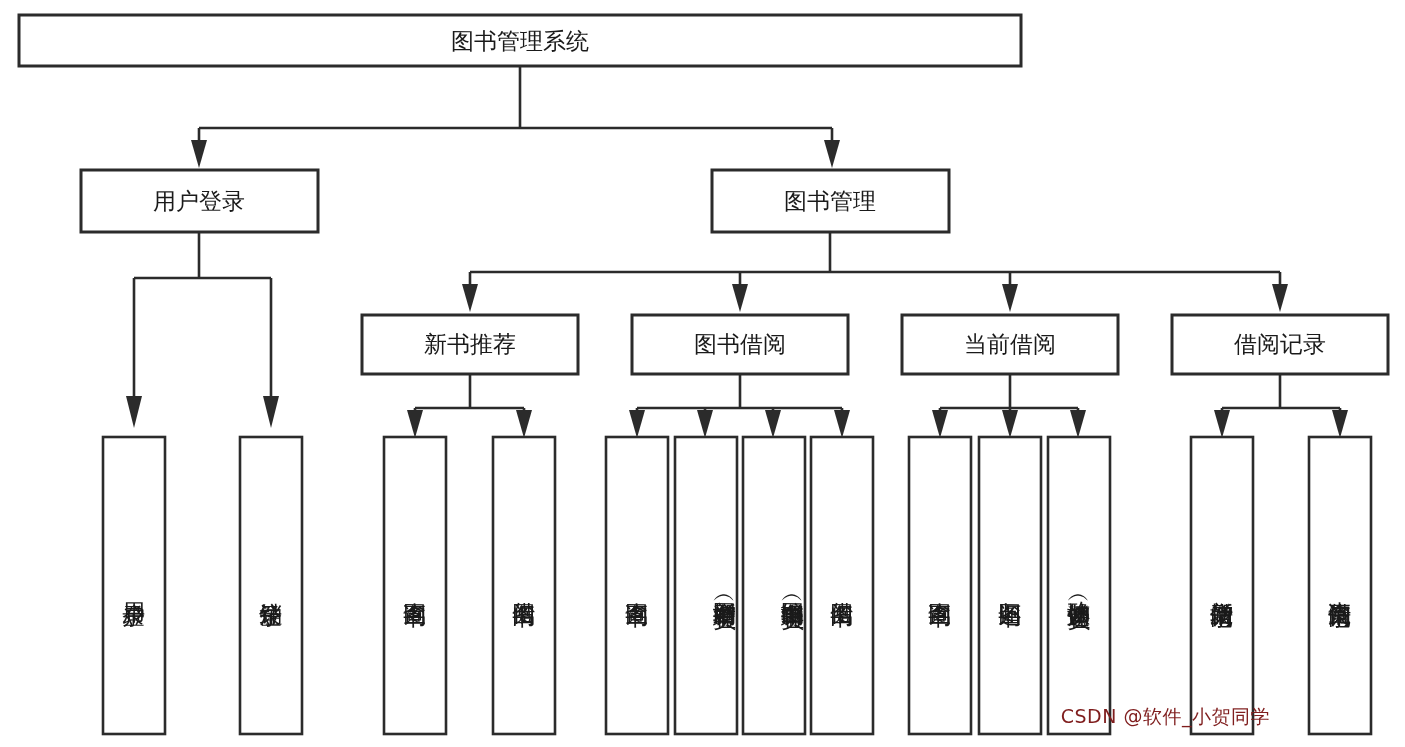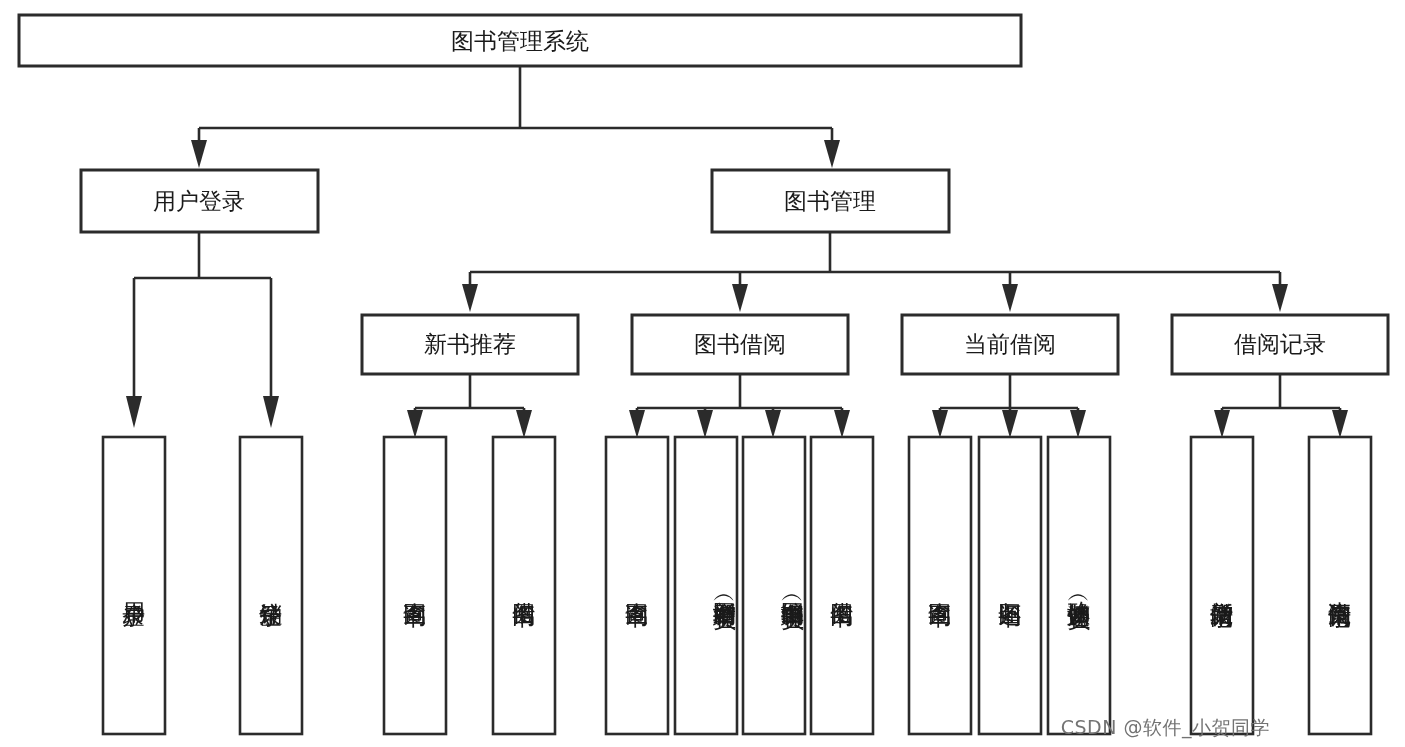--- a/index.html
+++ b/index.html
@@ -72,24 +72,24 @@
     line-height: 1.06;
     color: #1a1a1a;
     letter-spacing: 1px;
     white-space: nowrap;
     text-align: center;
     pointer-events: none;
   }
   .watermark {
     position: absolute;
     right: 10px;
-    bottom: 6px;
+    bottom: 17px;
     font-family: "DejaVu Sans", "Liberation Sans", sans-serif;
     font-size: 19px;
-    color: #737373;
+    color: #7f1d1d;
     white-space: nowrap;
     letter-spacing: 0.5px;
   }
 </style>
 </head>
 <body>
 
 <div id="diagram-root">
 
   <svg class="diagram-canvas" viewBox="0 0 1405 747" xmlns="http://www.w3.org/2000/svg">

